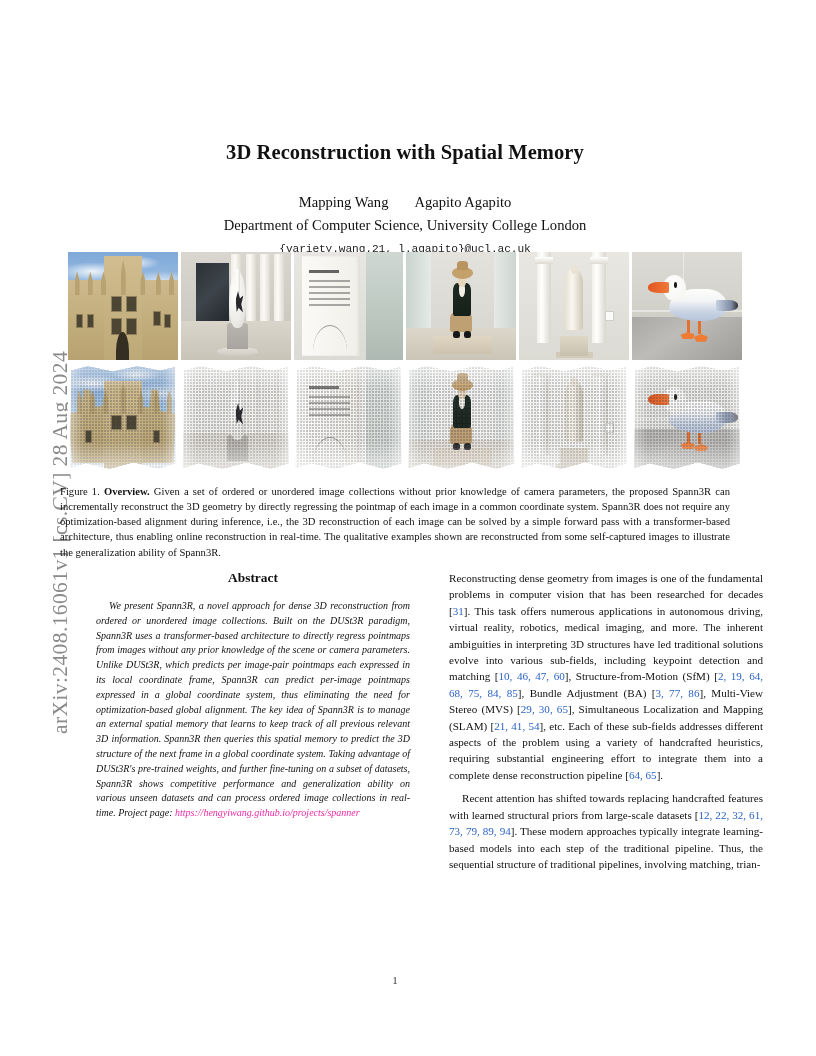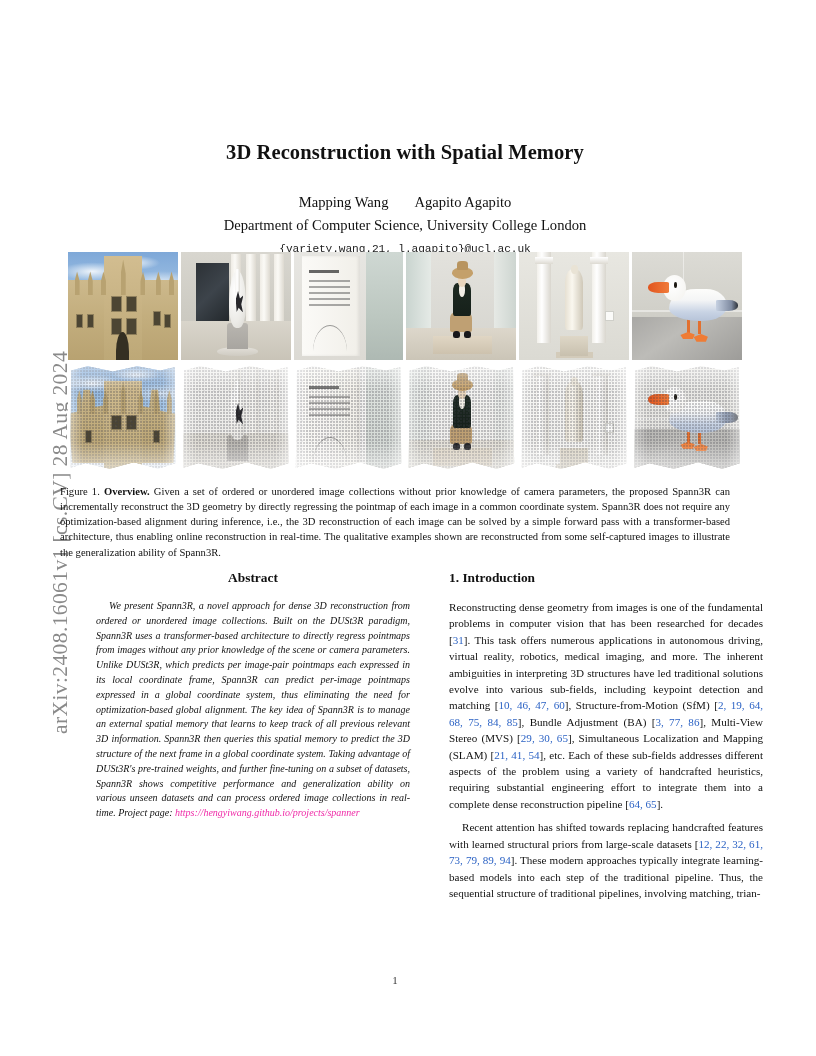--- a/index.html
+++ b/index.html
@@ -633,21 +633,20 @@
   <div class="caption"><span>Figure 1.</span> <b>Overview.</b><span> Given a set of ordered or unordered image collections without prior knowledge of camera parameters, the proposed Spann3R can incrementally reconstruct the 3D geometry by directly regressing the pointmap of each image in a common coordinate system. Spann3R does not require any optimization-based alignment during inference, i.e., the 3D reconstruction of each image can be solved by a simple forward pass with a transformer-based architecture, thus enabling online reconstruction in real-time. The qualitative examples shown are reconstructed from some self-captured images to illustrate the generalization ability of Spann3R.</span></div>
 
   <div class="columns">
 
     <div class="col-l">
       <div class="sec-head centered">Abstract</div>
       <div class="abstract-body"><span>We present Spann3R, a novel approach for dense 3D reconstruction from ordered or unordered image collections. Built on the DUSt3R paradigm, Spann3R uses a transformer-based architecture to directly regress pointmaps from images without any prior knowledge of the scene or camera parameters. Unlike DUSt3R, which predicts per image-pair pointmaps each expressed in its local coordinate frame, Spann3R can predict per-image pointmaps expressed in a global coordinate system, thus eliminating the need for optimization-based global alignment. The key idea of Spann3R is to manage an external spatial memory that learns to keep track of all previous relevant 3D information. Spann3R then queries this spatial memory to predict the 3D structure of the next frame in a global coordinate system. Taking advantage of DUSt3R's pre-trained weights, and further fine-tuning on a subset of datasets, Spann3R shows competitive performance and generalization ability on various unseen datasets and can process ordered image collections in real-time. Project page: </span><a class="url-link" href="#">https://hengyiwang.github.io/projects/spanner</a></div>
     </div>
 
     <div class="col-r">
-      <div class="sec-head">1. Introduction</div>
       <div class="intro-body">
         <p><span>Reconstructing dense geometry from images is one of the fundamental problems in computer vision that has been researched for decades [</span><span class="cite">31</span><span>]. This task offers numerous applications in autonomous driving, virtual reality, robotics, medical imaging, and more. The inherent ambiguities in interpreting 3D structures have led traditional solutions evolve into various sub-fields, including keypoint detection and matching [</span><span class="cite">10, 46, 47, 60</span><span>], Structure-from-Motion (SfM) [</span><span class="cite">2, 19, 64, 68, 75, 84, 85</span><span>], Bundle Adjustment (BA) [</span><span class="cite">3, 77, 86</span><span>], Multi-View Stereo (MVS) [</span><span class="cite">29, 30, 65</span><span>], Simultaneous Localization and Mapping (SLAM) [</span><span class="cite">21, 41, 54</span><span>], etc. Each of these sub-fields addresses different aspects of the problem using a variety of handcrafted heuristics, requiring substantial engineering effort to integrate them into a complete dense reconstruction pipeline [</span><span class="cite">64, 65</span><span>].</span></p>
         <p><span>Recent attention has shifted towards replacing handcrafted features with learned structural priors from large-scale datasets [</span><span class="cite">12, 22, 32, 61, 73, 79, 89, 94</span><span>]. These modern approaches typically integrate learning-based models into each step of the traditional pipeline. Thus, the sequential structure of traditional pipelines, involving matching, trian-</span></p>
       </div>
     </div>
 
   </div>
 
   <div class="page-num">1</div>
 

